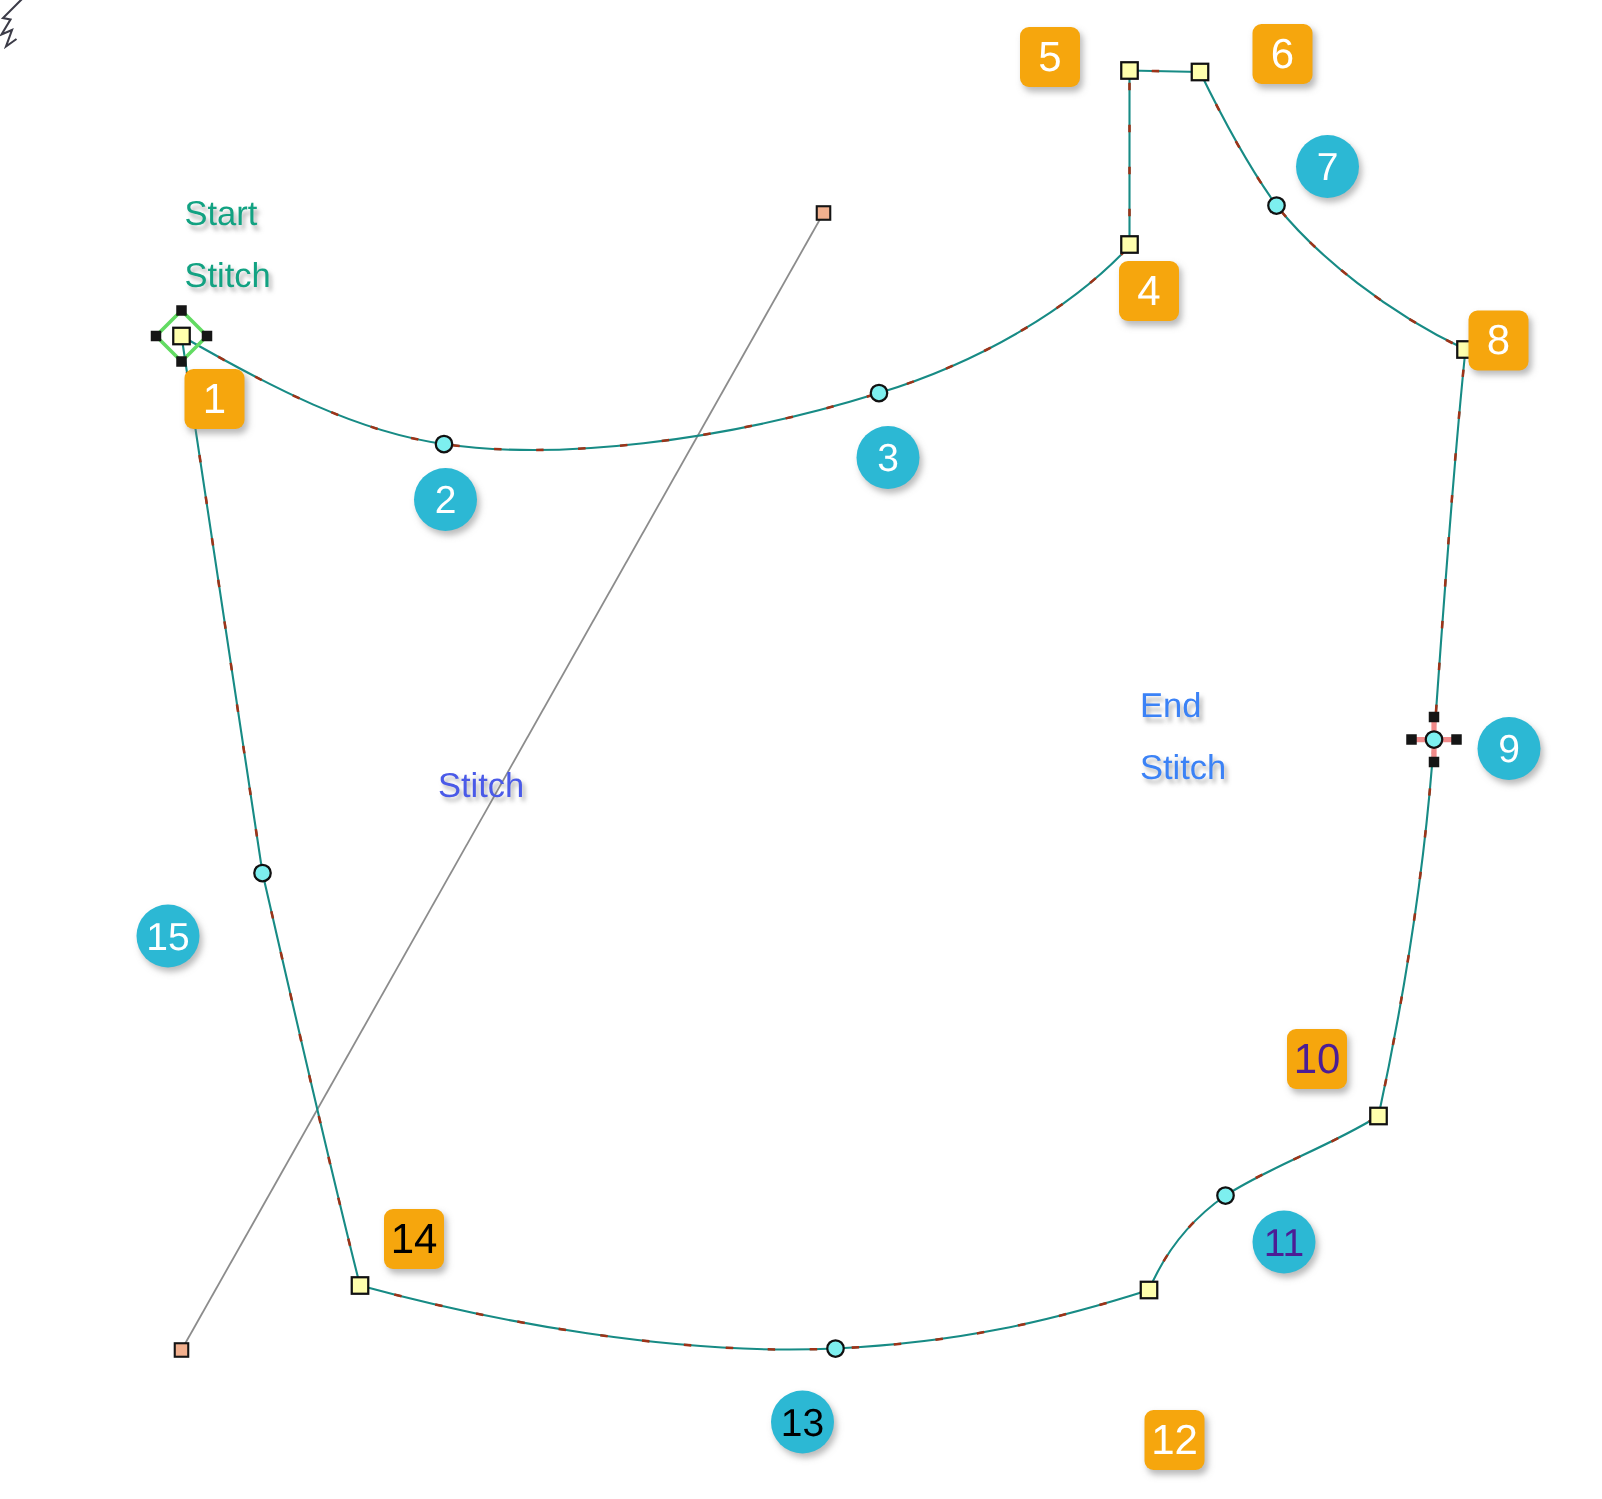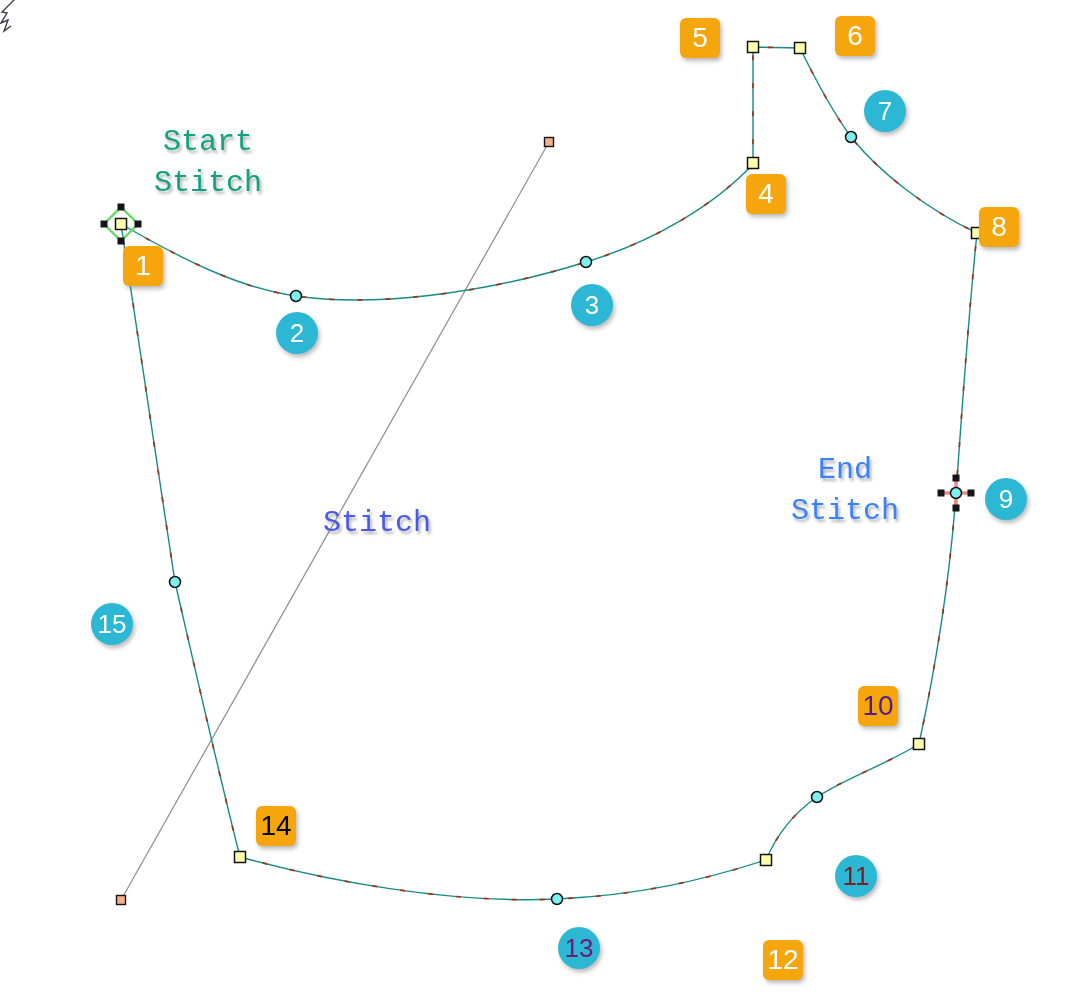--- a/index.html
+++ b/index.html
@@ -7,25 +7,24 @@
   .stage{position:relative;background:#ffffff;}
   .stage > svg{position:absolute;left:0;top:0;}
   .badge{
     position:absolute;display:flex;align-items:center;justify-content:center;
     box-shadow:2px 3px 4px rgba(120,120,120,.5);
     user-select:none;line-height:1;
   }
   .badge-sq{width:40px;height:40px;border-radius:6px;font-size:28px;}
   .badge-ci{width:42px;height:42px;border-radius:50%;font-size:26px;}
   .anno{
-    position:absolute;width:170px;text-align:center;
-    font-size:30px;line-height:41px;font-weight:400;
+    position:absolute;width:170px;text-align:left;
+    font-size:23px;line-height:41px;font-weight:400;
     text-shadow:2px 3px 3px rgba(115,115,115,.55);
     user-select:none;
-    font-family:Liberation Mono, monospace;
   }
   .anno-start{left:123px;top:122px;}
   .anno-angle{left:292px;top:503px;}
   .anno-end{left:760px;top:450px;}
 </style>
 </head>
 <body>
 
 <div class="stage" style="width: 1068px; height: 999px;">
   <svg xmlns="http://www.w3.org/2000/svg" width="1068" height="999" viewBox="0 0 1068 999">
@@ -79,18 +78,18 @@
 <div class="badge badge-sq" style="left: 123px; top: 246px; background: rgb(246, 166, 13); color: rgb(255, 255, 255);">1</div>
     <div class="badge badge-ci" style="left: 276px; top: 312px; background: rgb(44, 184, 212); color: rgb(255, 255, 255);">2</div>
     <div class="badge badge-ci" style="left: 571px; top: 284px; background: rgb(44, 184, 212); color: rgb(255, 255, 255);">3</div>
     <div class="badge badge-sq" style="left: 746px; top: 174px; background: rgb(246, 166, 13); color: rgb(255, 255, 255);">4</div>
     <div class="badge badge-sq" style="left: 680px; top: 18px; background: rgb(246, 166, 13); color: rgb(255, 255, 255);">5</div>
     <div class="badge badge-sq" style="left: 835px; top: 16px; background: rgb(246, 166, 13); color: rgb(255, 255, 255);">6</div>
     <div class="badge badge-ci" style="left: 864px; top: 90px; background: rgb(44, 184, 212); color: rgb(255, 255, 255);">7</div>
     <div class="badge badge-sq" style="left: 979px; top: 207px; background: rgb(246, 166, 13); color: rgb(255, 255, 255);">8</div>
     <div class="badge badge-ci" style="left: 985px; top: 478px; background: rgb(44, 184, 212); color: rgb(255, 255, 255);">9</div>
     <div class="badge badge-sq" style="left: 858px; top: 686px; background: rgb(246, 166, 13); color: #4c1d95;">10</div>
-    <div class="badge badge-ci" style="left: 835px; top: 807px; background: rgb(44, 184, 212); color: #7f1d1d; margin-top: 48px;">11</div>
+    <div class="badge badge-ci" style="left: 835px; top: 807px; background: rgb(44, 184, 212); color: #4c1d95;">11</div>
     <div class="badge badge-sq" style="left: 763px; top: 940px; background: rgb(246, 166, 13); color: rgb(255, 255, 255);">12</div>
-    <div class="badge badge-ci" style="left: 558px; top: 927px; background: rgb(44, 184, 212); color: #701a75;">13</div>
+    <div class="badge badge-ci" style="left: 514px; top: 927px; background: rgb(44, 184, 212); color: #000000;">13</div>
     <div class="badge badge-sq" style="left: 256px; top: 806px; background: rgb(246, 166, 13); color: #000000;">14</div>
     <div class="badge badge-ci" style="left: 91px; top: 571px; background: rgb(44, 184, 212); color: rgb(255, 255, 255); margin-top: 32px;">15</div>
   </div>
 
 </body></html>

